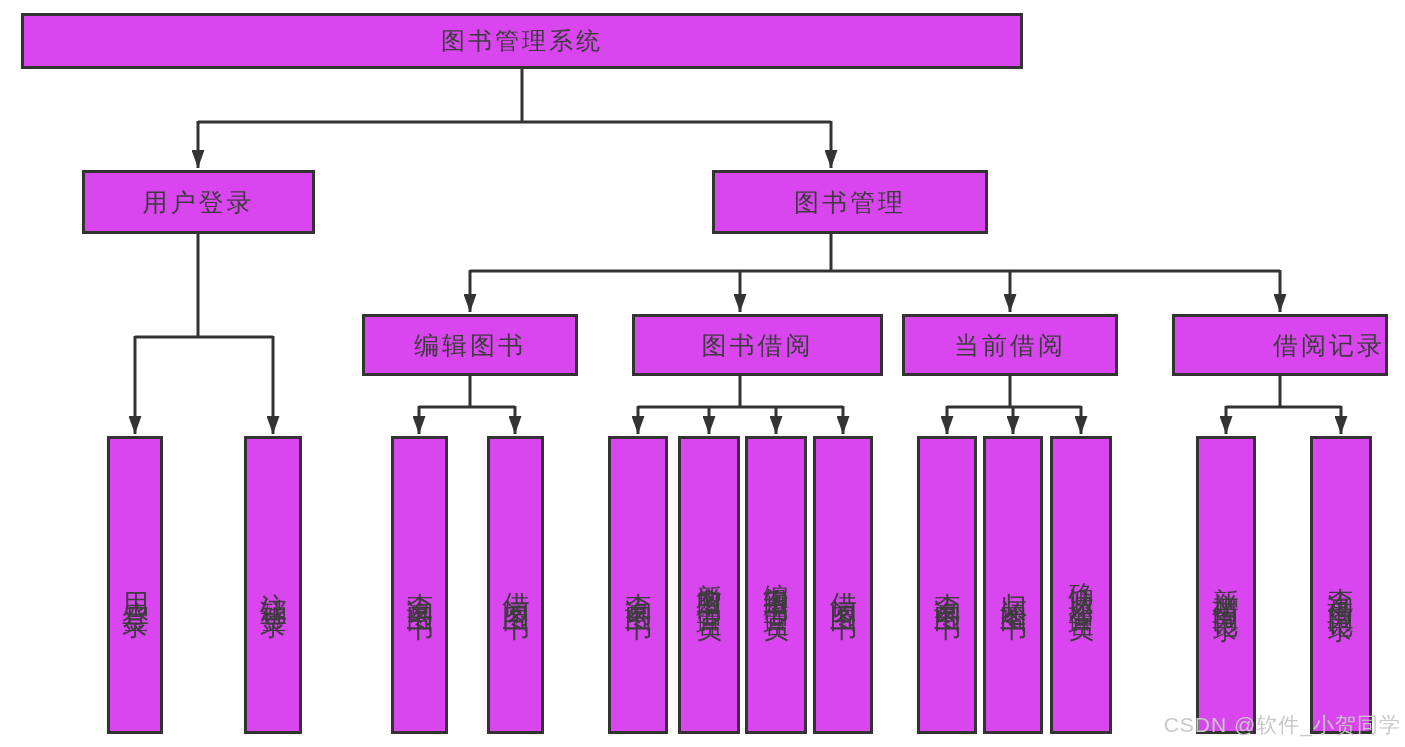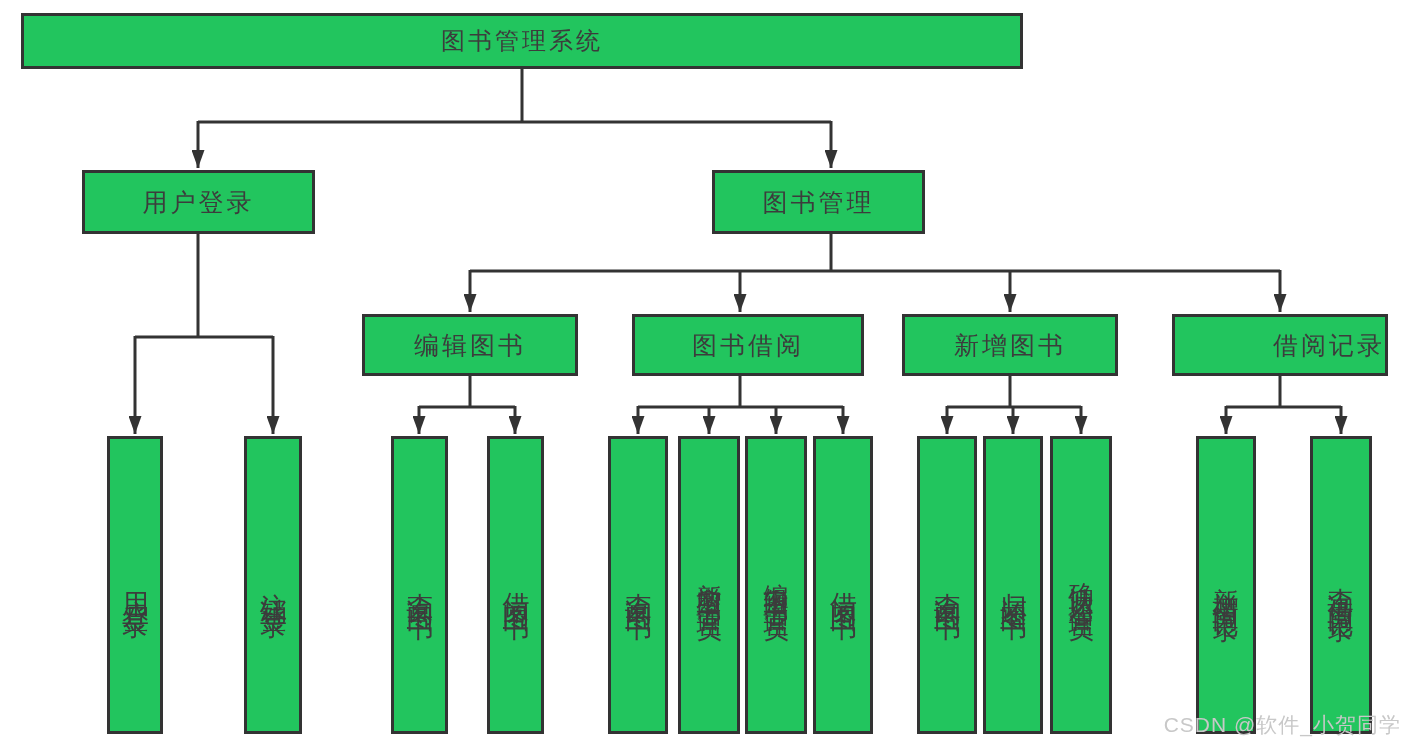--- a/index.html
+++ b/index.html
@@ -11,21 +11,21 @@
     font-family: "Liberation Sans", "DejaVu Sans", sans-serif;
     overflow: hidden;
   }
   #connectors {
     position: absolute;
     left: 0; top: 0;
     z-index: 0;
   }
   .box {
     position: absolute;
-    background: #22c55e;
+    background: #d946ef;
     border: 3px solid #333333;
     box-sizing: border-box;
     display: flex;
     align-items: center;
     justify-content: center;
     z-index: 1;
   }
   .hlabel {
     color: #3c3c3c;
     font-size: 25px;
@@ -103,32 +103,32 @@
     </g>
   </svg>
 
   <div class="box" style="left:21px; top:13px; width:1002px; height:56px;">
     <span class="hlabel root-label">图书管理系统</span>
   </div>
 
   <div class="box" style="left:82px; top:170px; width:233px; height:64px;">
     <span class="hlabel">用户登录</span>
   </div>
-  <div class="box" style="left:712px; top:170px; width:213px; height:64px;">
+  <div class="box" style="left:712px; top:170px; width:276px; height:64px;">
     <span class="hlabel">图书管理</span>
   </div>
 
   <div class="box" style="left:362px; top:314px; width:216px; height:62px;">
     <span class="hlabel">编辑图书</span>
   </div>
-  <div class="box" style="left:632px; top:314px; width:232px; height:62px;">
+  <div class="box" style="left:632px; top:314px; width:251px; height:62px;">
     <span class="hlabel">图书借阅</span>
   </div>
   <div class="box" style="left:902px; top:314px; width:216px; height:62px;">
-    <span class="hlabel">新增图书</span>
+    <span class="hlabel">当前借阅</span>
   </div>
   <div class="box" style="left:1172px; top:314px; width:216px; height:62px;justify-content:flex-end;">
     <span class="hlabel">借阅记录</span>
   </div>
 
   <div class="box" style="left:107px; top:436px; width:56px; height:298px;">
     <span class="vlabel ls4">用户登录</span>
   </div>
   <div class="box" style="left:244px; top:436px; width:58px; height:298px;">
     <span class="vlabel ls4">注销登录</span>

